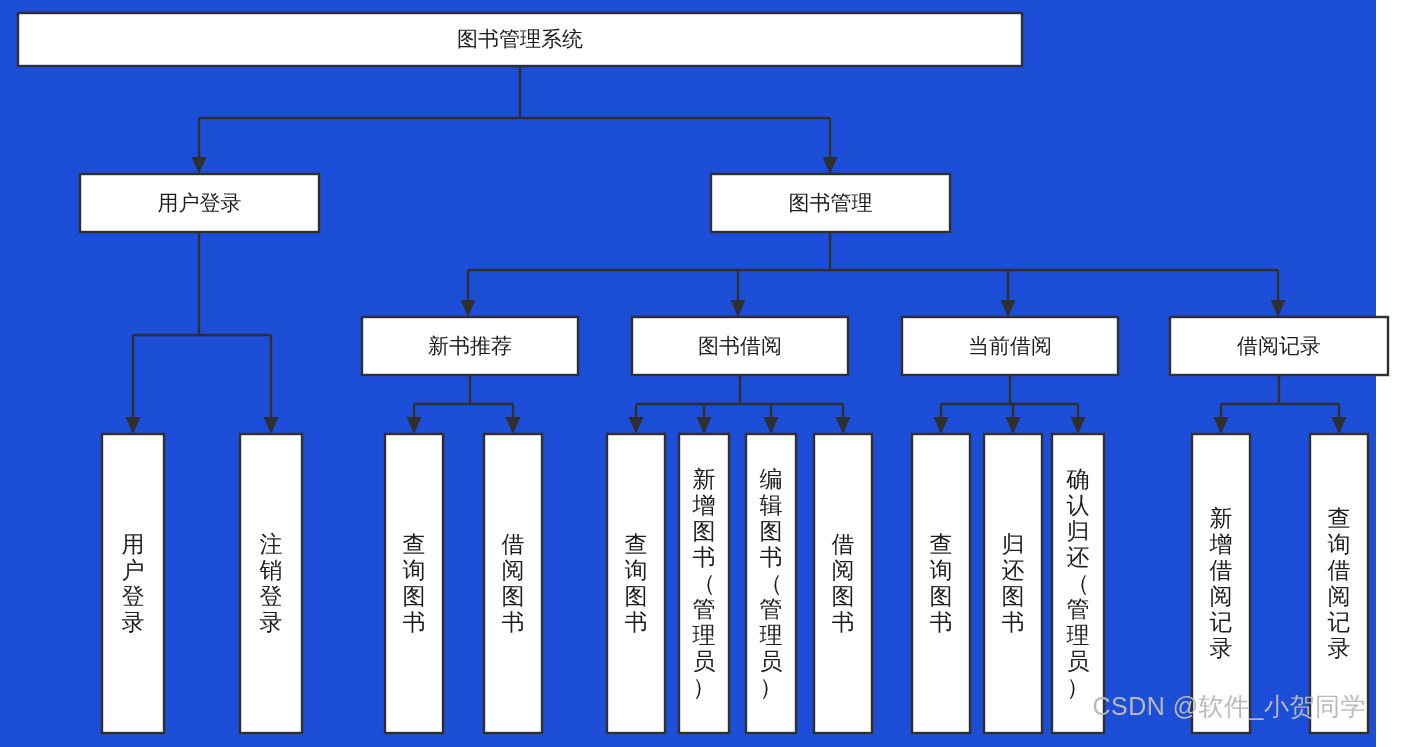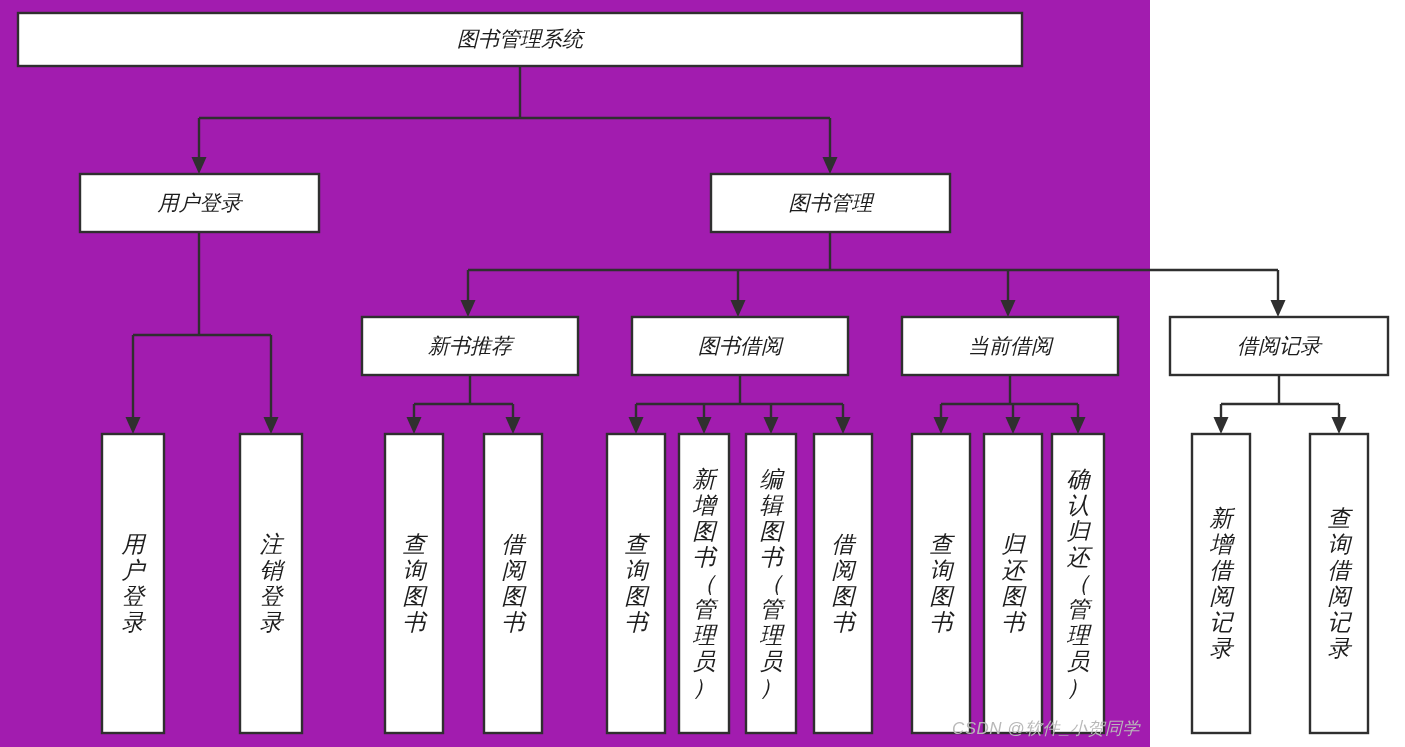--- a/index.html
+++ b/index.html
@@ -10,24 +10,23 @@
   }
   body {
     width: 1405px;
     height: 747px;
     font-family: "Liberation Sans", "DejaVu Sans", sans-serif;
     overflow: hidden;
     position: relative;
   }
   #diagram-root {
     position: relative;
-    width: 1150px;
+    width: 1376px;
     height: 747px;
-    background: #a21caf;
-    font-style: italic;
+    background: #1d4ed8;
   }
   svg.diagram-canvas {
     position: absolute;
     left: 0;
     top: 0;
     width: 1405px;
     height: 747px;
     display: block;
   }
   .node-box {
@@ -54,23 +53,23 @@
     fill: none;
     stroke-linecap: butt;
   }
   .arrow-head {
     fill: #2f2f2f;
     stroke: none;
   }
   .watermark-text {
     position: absolute;
     right: 10px;
-    bottom: 7px;
-    font-family: "Liberation Sans", "DejaVu Sans", sans-serif;
-    font-size: 17px;
+    bottom: 24px;
+    font-family: "Liberation Sans", "DejaVu Sans", sans-serif;
+    font-size: 25px;
     color: #b9b9b9;
     letter-spacing: 0.5px;
     white-space: nowrap;
     user-select: none;
   }
 </style>
 </head>
 <body>
 
 <div id="diagram-root">

